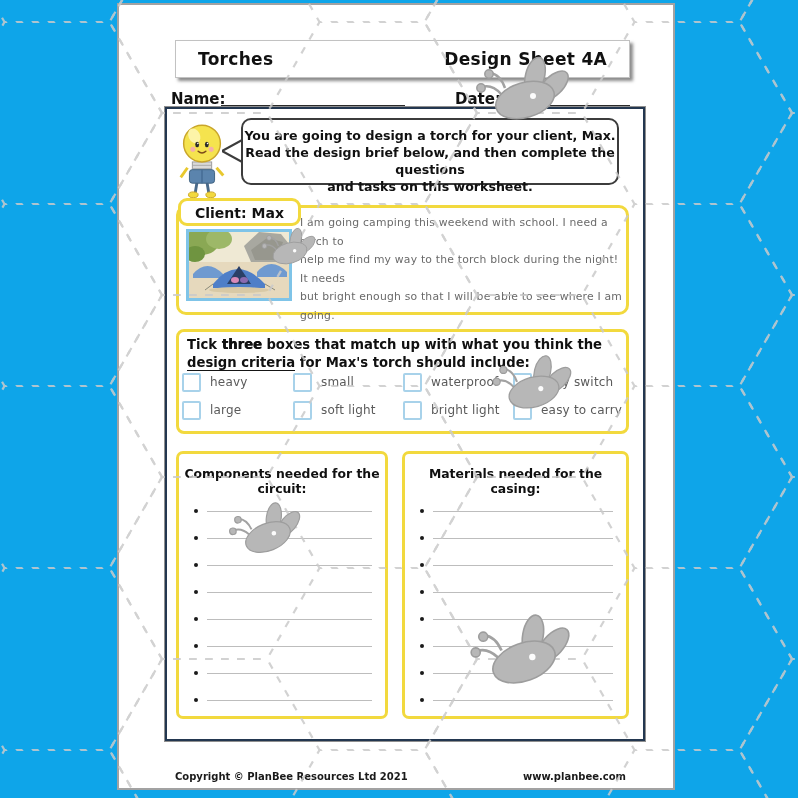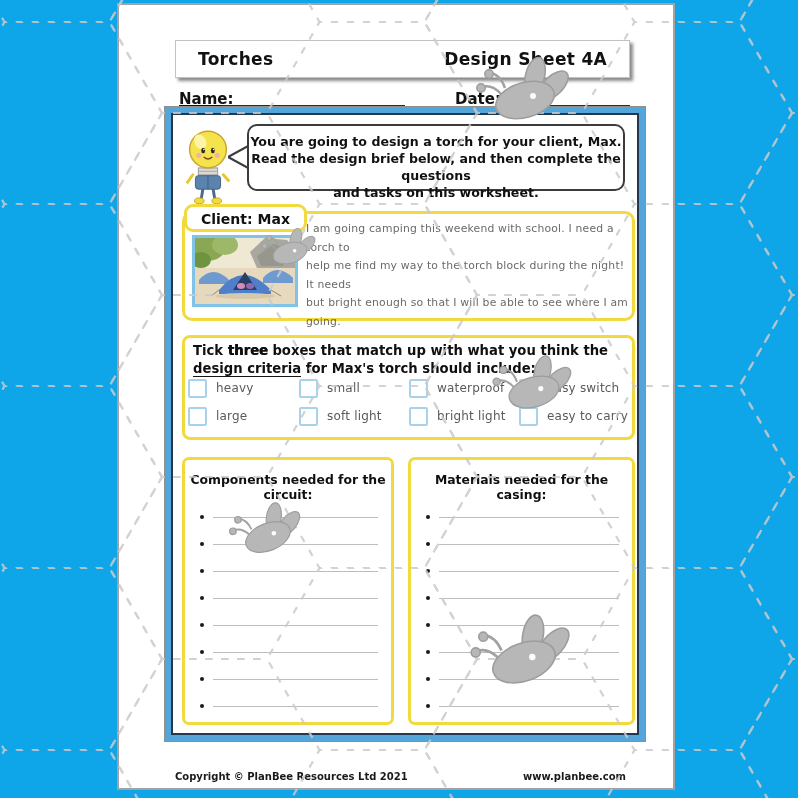--- a/index.html
+++ b/index.html
@@ -14,29 +14,29 @@
   
   .header-box { position: absolute; left: 56px; top: 35px; width: 455px; height: 38px;
                 background: #fff; border: 1px solid #c2c2c2;
                 box-shadow: 3px 3px 3px rgba(45,45,45,.55);
                 display: flex; align-items: center; justify-content: space-between;
                 padding: 0 22px; }
   .header-box .h-title { font-weight: bold; font-size: 17px; color: #111; letter-spacing: .3px; }
 
   
   .name-label, .date-label { position: absolute; font-weight: bold; font-size: 15px; color: #111; }
-  .name-label { left: 60px; top: 85px; text-decoration: underline; }
+  .name-label { left: 52px; top: 85px; }
   .date-label { left: 336px; top: 85px; }
   .write-line { position: absolute; border-bottom: 2px solid #2a2a2a; height: 2px; }
   .name-line { left: 102px; top: 100px; width: 184px; }
   .date-line { left: 376px; top: 100px; width: 135px; }
 
   
   .blue-box { position: absolute; left: 45px; top: 101px; width: 482px; height: 636px;
-              background: #53a6da; border: 1px solid #8f8f8f; padding: 6px; }
+              background: #53a6da; border: 1px solid #8f8f8f; }
   .blue-inner { position: relative; width: 100%; height: 100%; background: #fff;
                 border: 2px solid #233750; }
 
   
   .mascot { position: absolute; left: 6px; top: 10px; width: 58px; height: 82px; }
   .bubble { position: absolute; left: 74px; top: 9px; width: 378px; height: 67px;
             border: 2px solid #3c3c3c; border-radius: 10px; background: #fff;
             text-align: center; padding-top: 7px; }
   .bubble div { font-weight: bold; font-size: 12.6px; line-height: 17px; color: #111; }
   .bubble-tail { position: absolute; left: 55px; top: 28px; }

